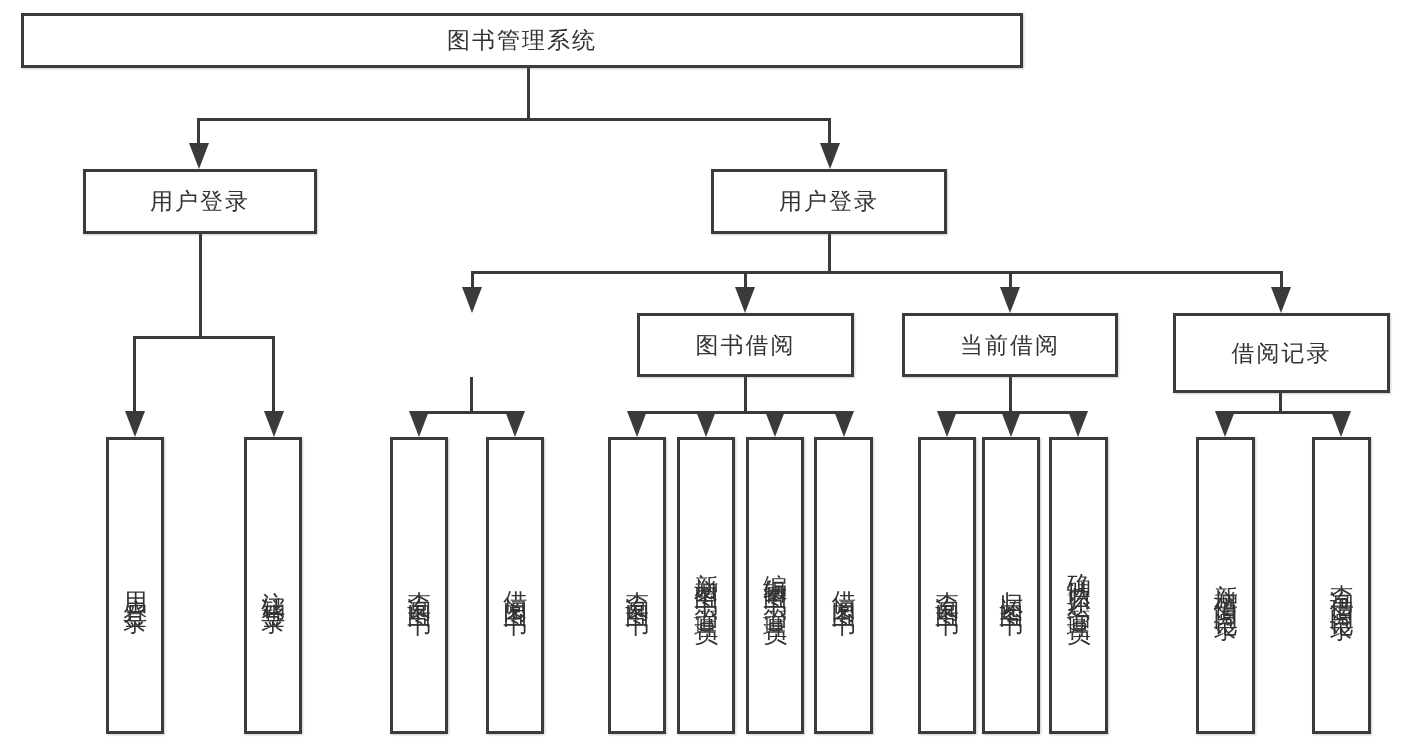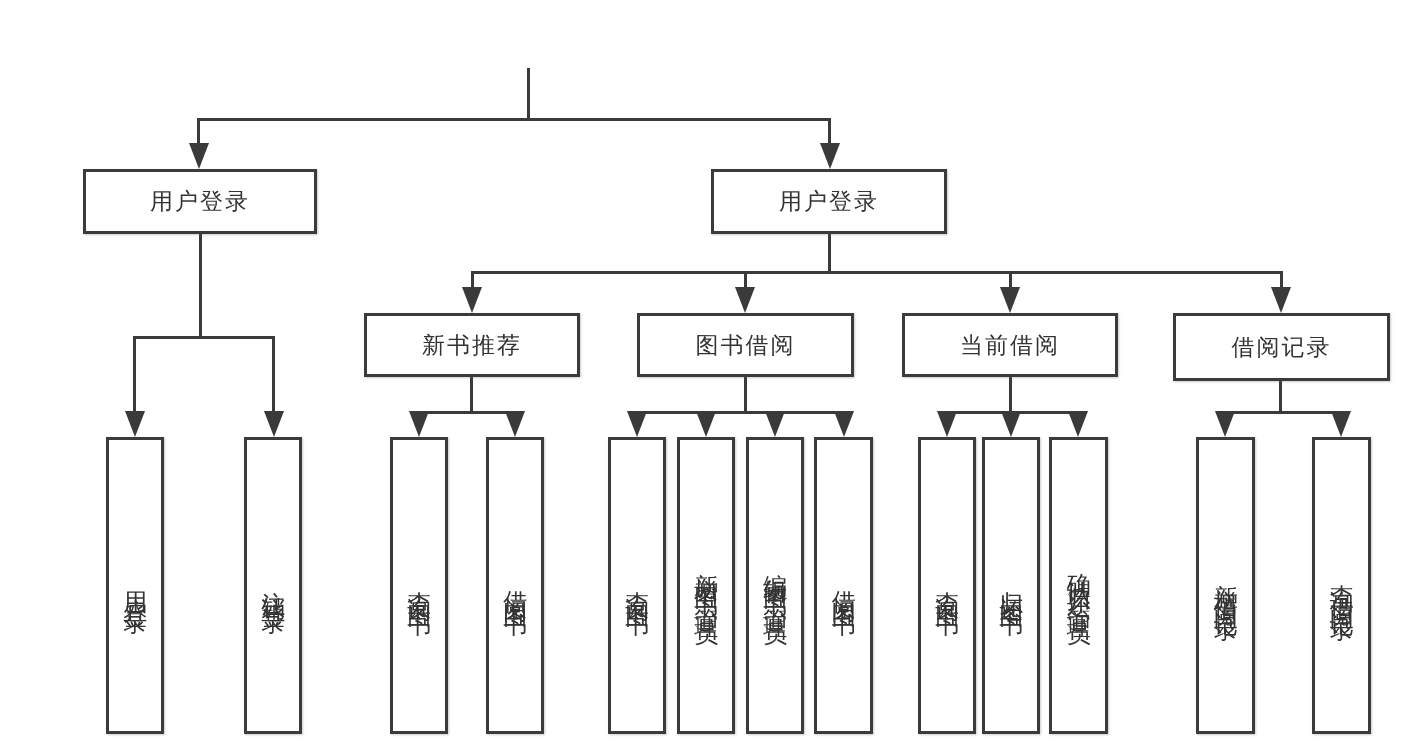--- a/index.html
+++ b/index.html
@@ -93,38 +93,38 @@
   <div class="hline" style="left:946px;top:411px;width:134px;"></div>
   <div class="arrow" style="left:937px;top:411px;"></div>
   <div class="arrow" style="left:1001px;top:411px;"></div>
   <div class="arrow" style="left:1068px;top:411px;"></div>
 
   <div class="vline" style="left:1279px;top:377px;height:37px;"></div>
   <div class="hline" style="left:1224px;top:411px;width:119px;"></div>
   <div class="arrow" style="left:1215px;top:411px;"></div>
   <div class="arrow" style="left:1331px;top:411px;"></div>
 
+  <div class="box h" style="left:21px;top:13px;width:1002px;height:55px;">
+    <span>图书管理系统</span>
+  </div>
 
   <div class="box h" style="left:83px;top:169px;width:234px;height:65px;">
     <span>用户登录</span>
   </div>
   <div class="box h" style="left:711px;top:169px;width:236px;height:65px;">
     <span>用户登录</span>
   </div>
 
-  <div class="box h" style="left:364px;top:313px;width:216px;height:64px;">
-    <span>新书推荐</span>
-  </div>
   <div class="box h" style="left:637px;top:313px;width:217px;height:64px;">
     <span>图书借阅</span>
   </div>
   <div class="box h" style="left:902px;top:313px;width:216px;height:64px;">
     <span>当前借阅</span>
   </div>
-  <div class="box h" style="left:1173px;top:313px;width:217px;height:68px;justify-content:center;">
+  <div class="box h" style="left:1173px;top:313px;width:217px;height:80px;justify-content:center;">
     <span>借阅记录</span>
   </div>
 
   <div class="box v" style="left:106px;top:437px;width:58px;height:297px;">
     <span>用户登录</span>
   </div>
   <div class="box v" style="left:244px;top:437px;width:58px;height:297px;">
     <span>注销登录</span>
   </div>
 

